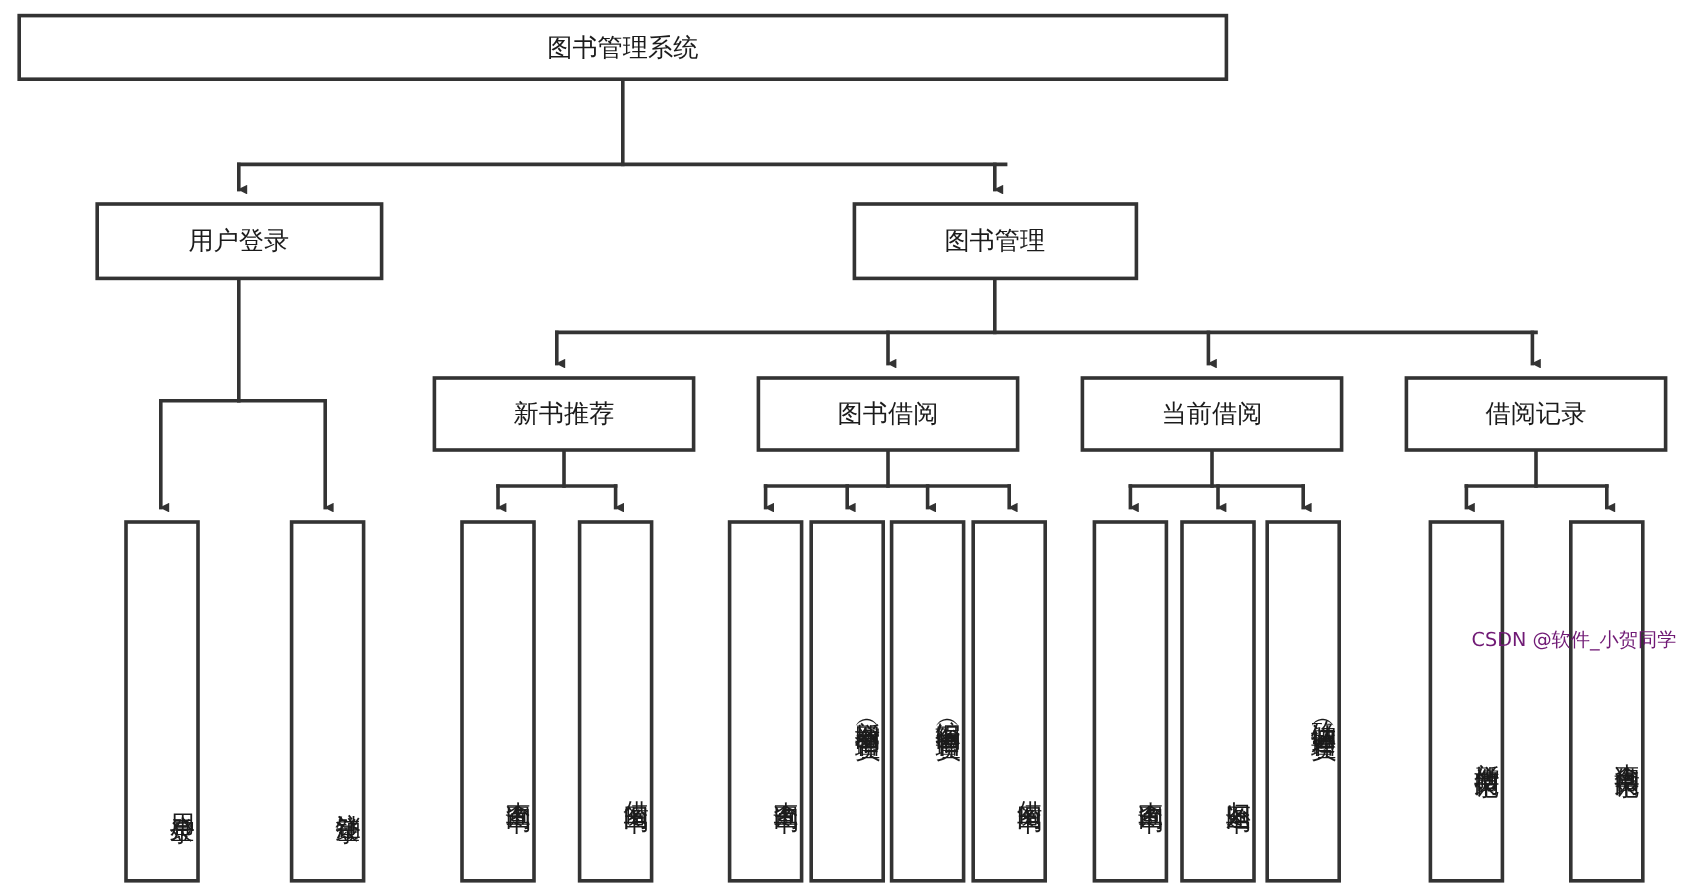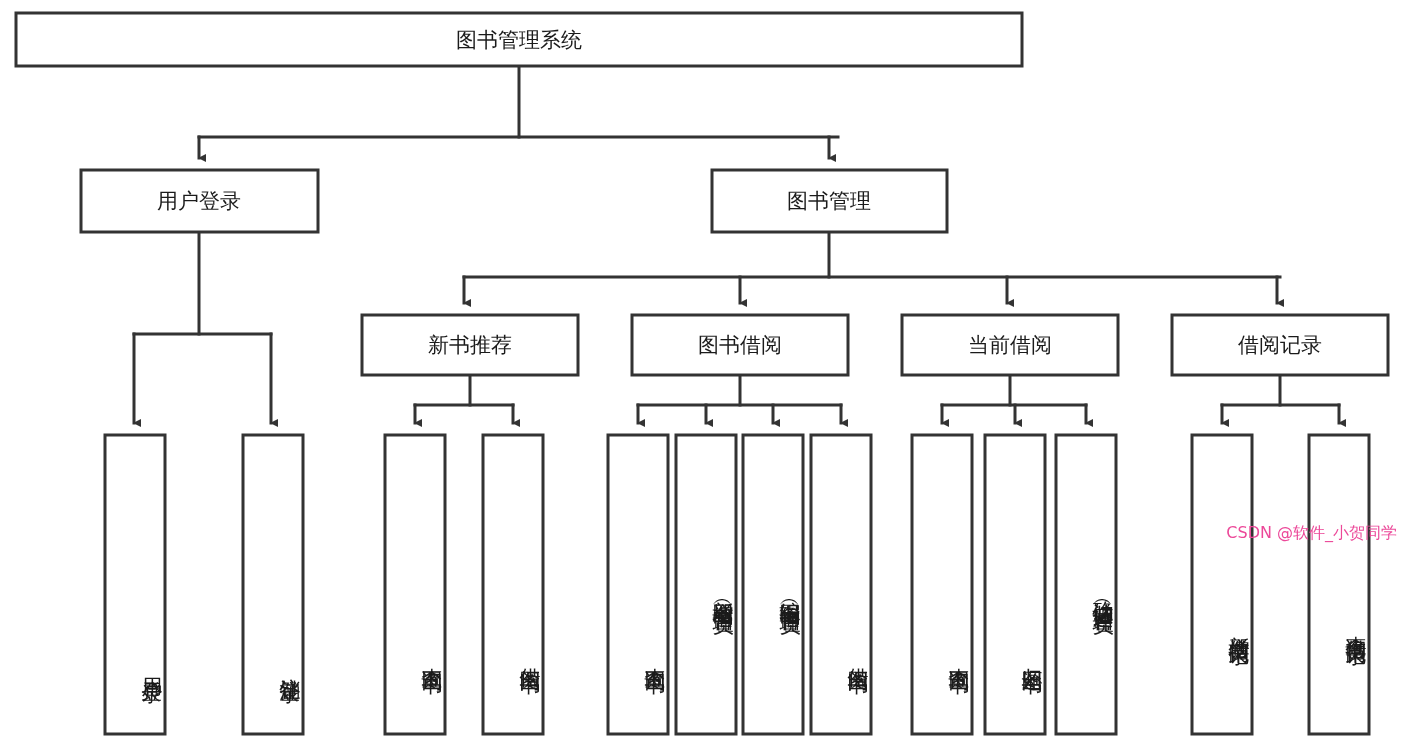--- a/index.html
+++ b/index.html
@@ -57,21 +57,21 @@
     color: #1b1b1b;
     letter-spacing: 2px;
     white-space: nowrap;
     pointer-events: none;
   }
   .watermark {
     position: absolute;
     right: 8px;
     bottom: 6px;
     font-size: 16px;
-    color: #ec4899;
+    color: #701a75;
     font-family: "DejaVu Sans", "Liberation Sans", sans-serif;
     white-space: nowrap;
   }
 </style>
 </head>
 <body>
 
 <div id="diagram-root">
 
   <svg id="diagram-svg" viewBox="0 0 1405 747">

